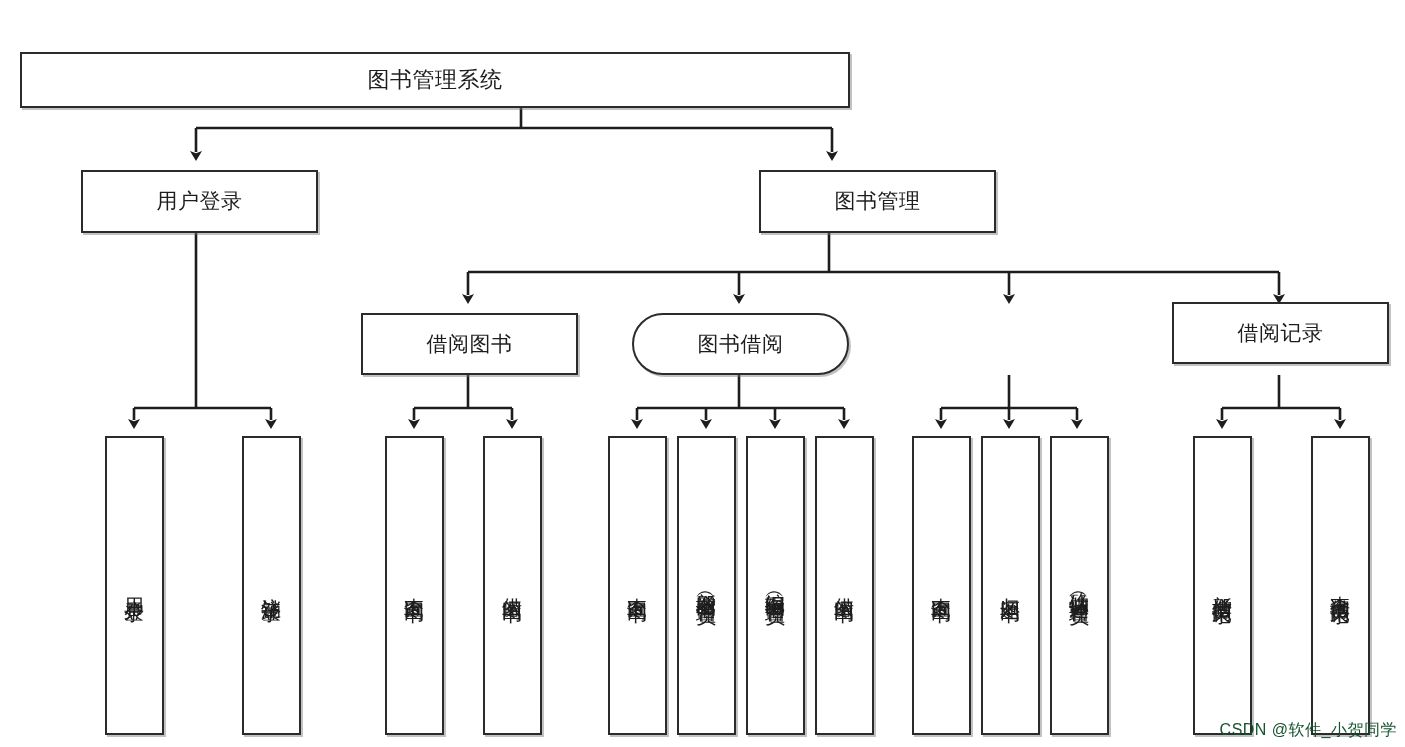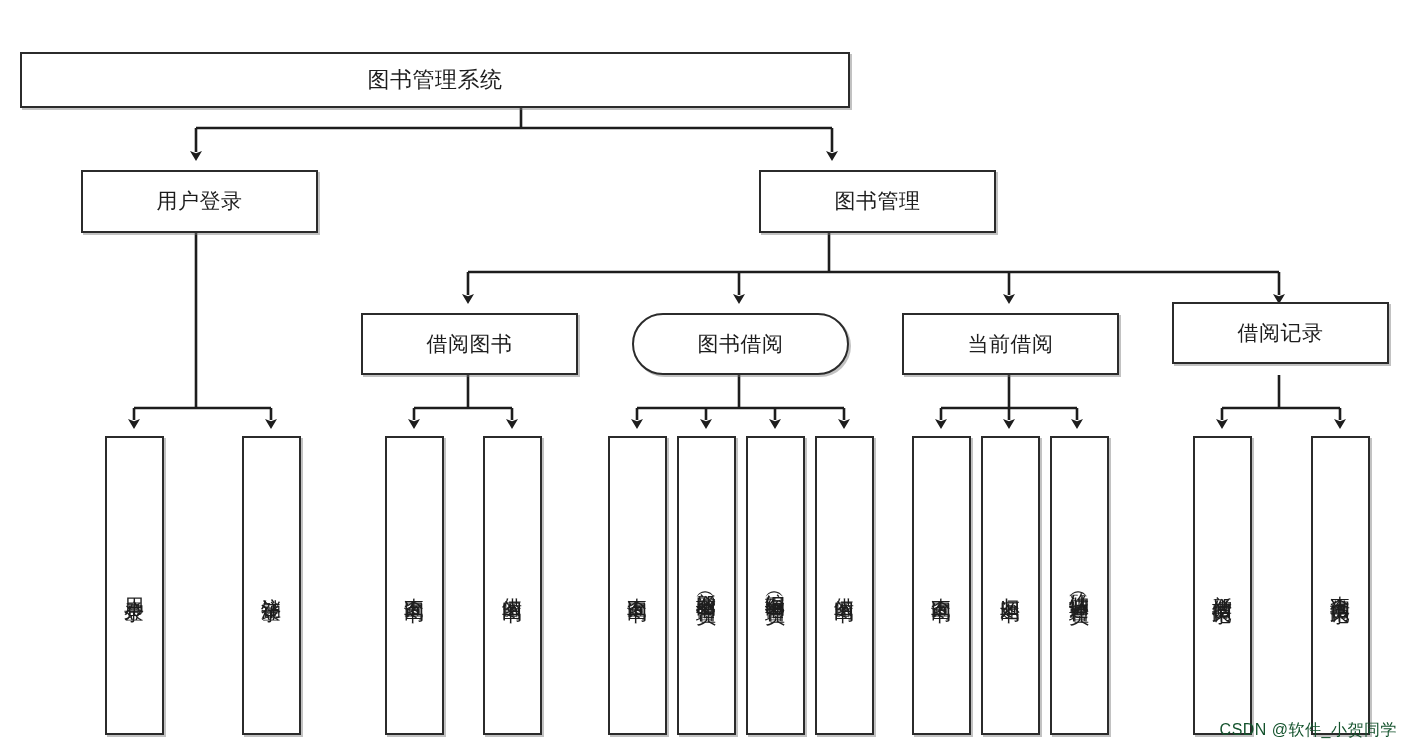--- a/index.html
+++ b/index.html
@@ -136,23 +136,20 @@
   <div class="node horiz" style="left:711px; top:170px; width:237px; height:63px;margin-left:48px;">
     <span class="label">图书管理</span>
   </div>
 
   <div class="node horiz" style="left:361px; top:313px; width:217px; height:62px;">
     <span class="label">借阅图书</span>
   </div>
   <div class="node horiz" style="left:632px; top:313px; width:217px; height:62px;border-radius:31px;">
     <span class="label">图书借阅</span>
   </div>
-  <div class="node horiz" style="left:902px; top:313px; width:217px; height:62px;">
-    <span class="label">当前借阅</span>
-  </div>
   <div class="node horiz" style="left:1172px; top:302px; width:217px; height:62px;">
     <span class="label">借阅记录</span>
   </div>
 
   <div class="node vert" style="left:105px; top:436px; width:59px; height:299px;">
     <span class="label">用户登录</span>
   </div>
   <div class="node vert" style="left:242px; top:436px; width:59px; height:299px;">
     <span class="label">注销登录</span>
   </div>

